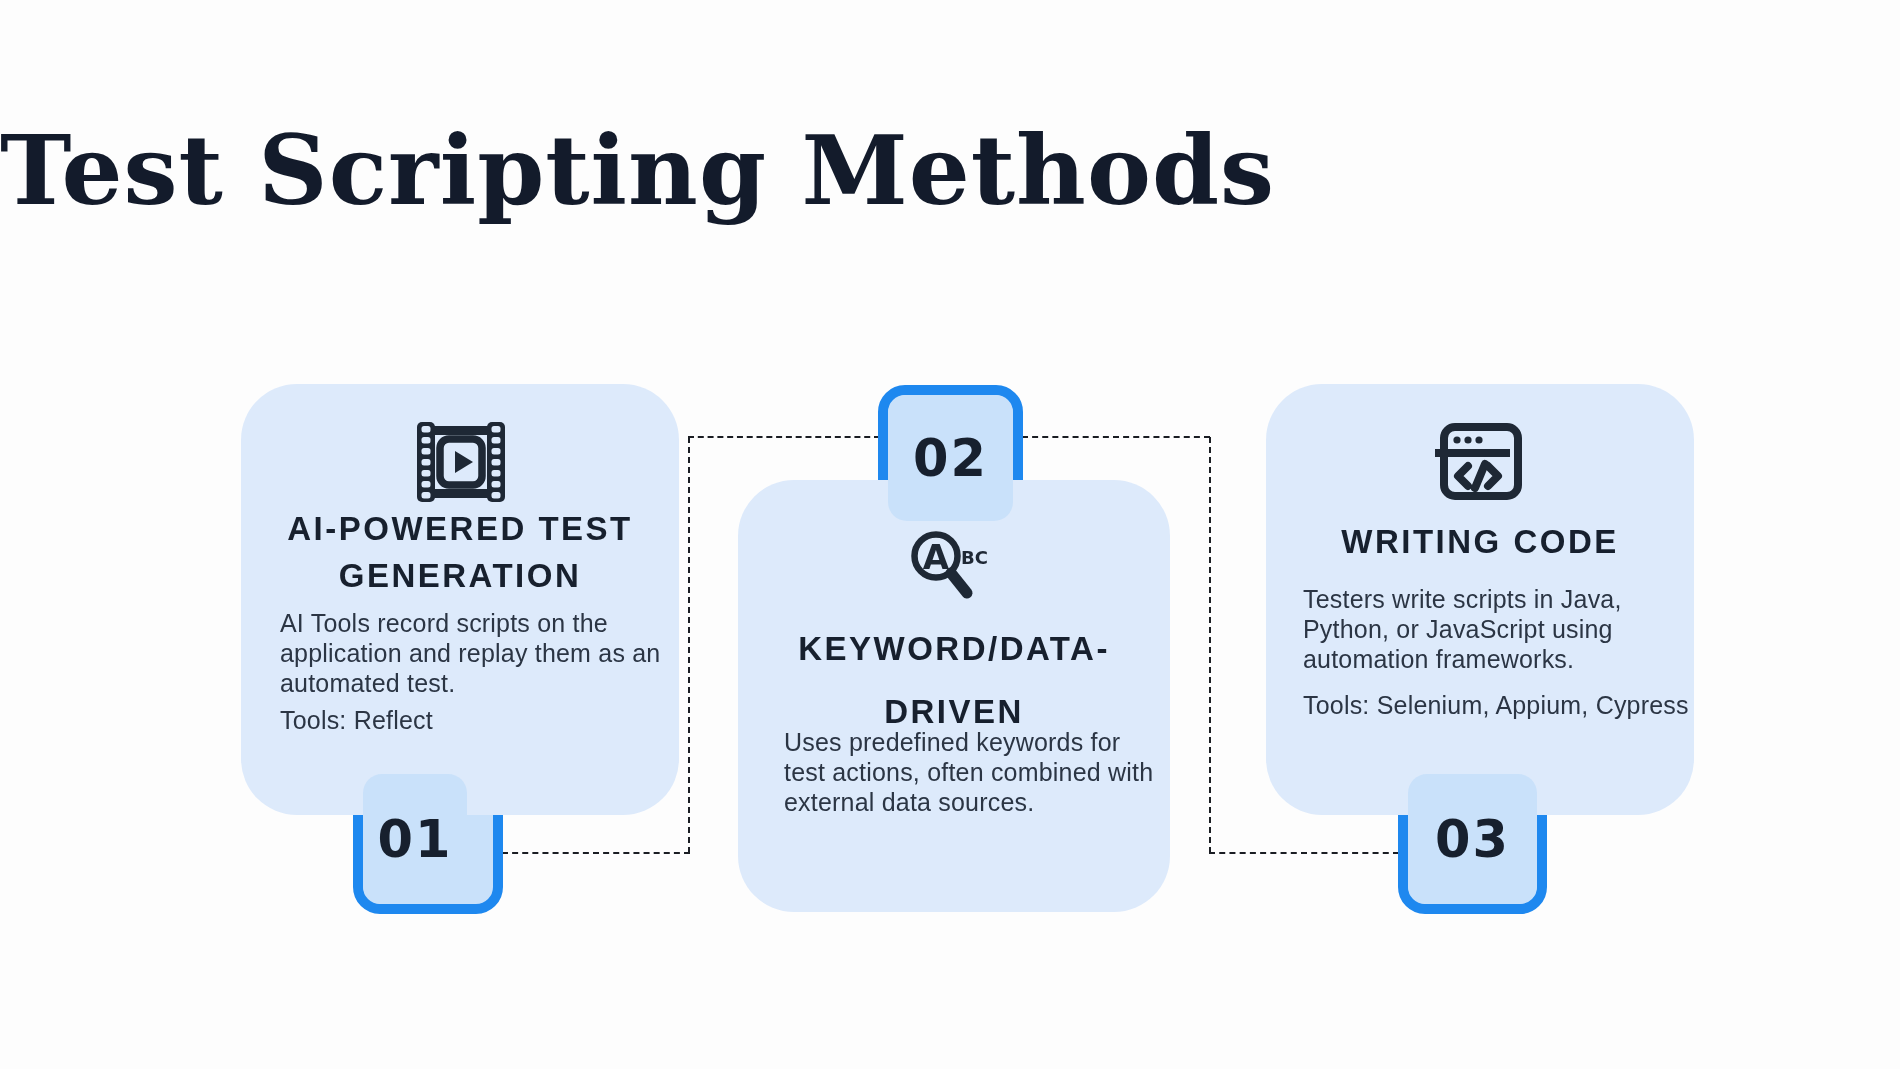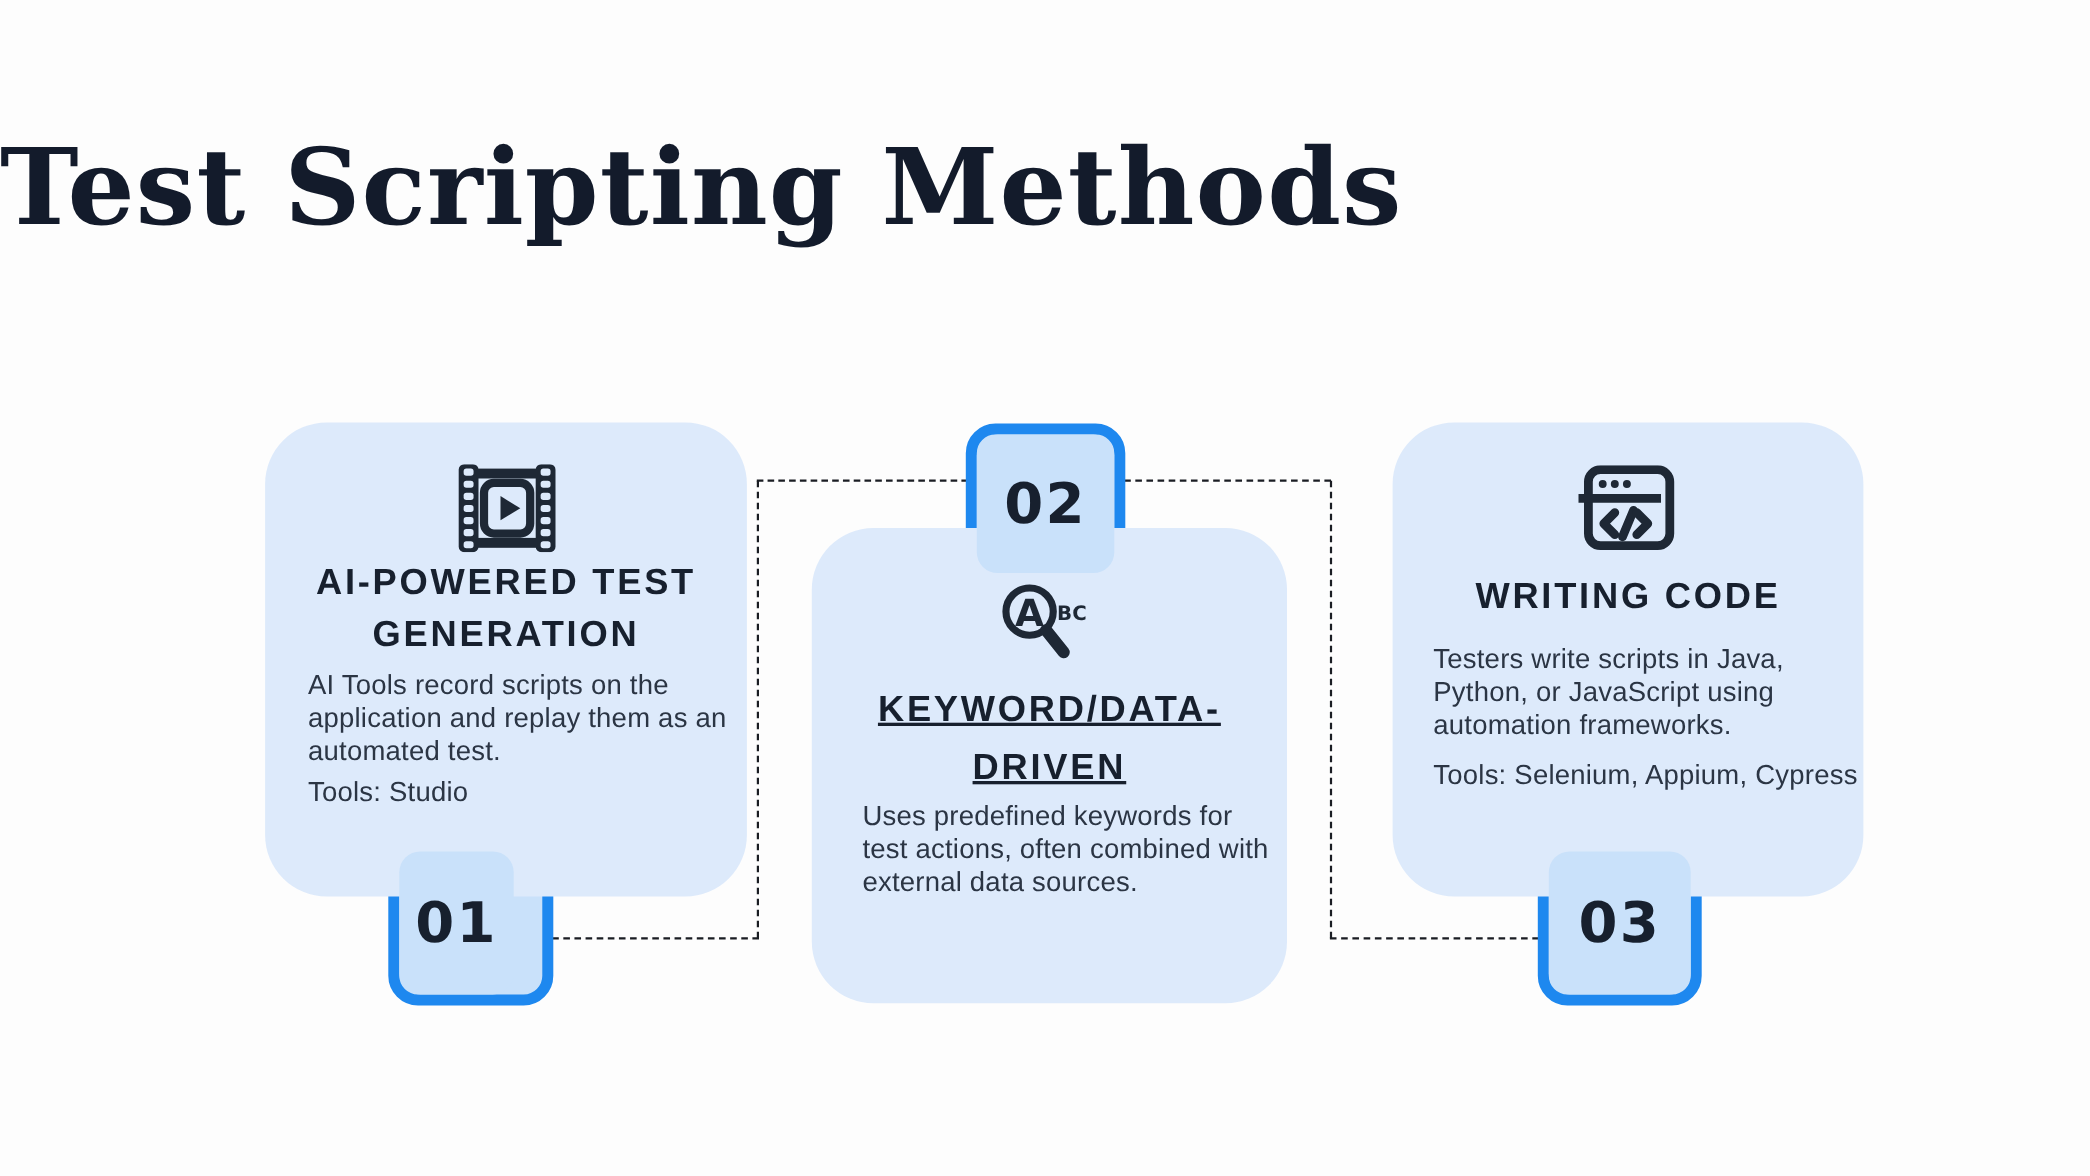--- a/index.html
+++ b/index.html
@@ -85,21 +85,21 @@
   .card-heading{
     position:absolute;left:0;right:0;
     text-align:center;
     font-weight:700;
     font-size:33px;
     color:var(--heading_ink);
     letter-spacing:2.5px;
     white-space:pre-line;
   }
   .card1 .card-heading{top:121px;line-height:47px;}
-  .card2 .card-heading{top:137px;line-height:53px;text-decoration:underline;}
+  .card2 .card-heading{top:137px;line-height:63px;}
   .card3 .card-heading{top:135px;line-height:45px;}
 
   .card-body,.card-tools{
     position:absolute;
     font-size:25px;
     line-height:30px;
     color:var(--body_ink);
     letter-spacing:0.2px;
     white-space:pre-line;
   }
@@ -157,21 +157,21 @@
         </g>
         <rect x="25" y="17" width="42" height="46" rx="9" fill="var(--card_background)" stroke="var(--icon_ink)" stroke-width="7.5"></rect>
         <polygon points="40,29 58,40 40,51" fill="var(--icon_ink)"></polygon>
       </svg>
     </span>
     <div class="card-heading">AI-POWERED TEST
 GENERATION</div>
     <div class="card-body">AI Tools record scripts on the
 application and replay them as an
 automated test.</div>
-    <div class="card-tools">Tools: Studio</div>
+    <div class="card-tools">Tools: Reflect</div>
   </div>
 
   <div class="card card2">
     <span class="card-icon">
       <svg width="90" height="76" viewBox="0 0 90 76">
         <circle cx="30" cy="26" r="21.5" fill="none" stroke="var(--icon_ink)" stroke-width="6.5"></circle>
         <text x="30" y="39" font-size="34" text-anchor="middle">A</text>
         <text x="55" y="34" font-size="18" text-anchor="start">BC</text>
         <line x1="45" y1="43" x2="61" y2="63" stroke="var(--icon_ink)" stroke-width="11" stroke-linecap="round"></line>
       </svg>

